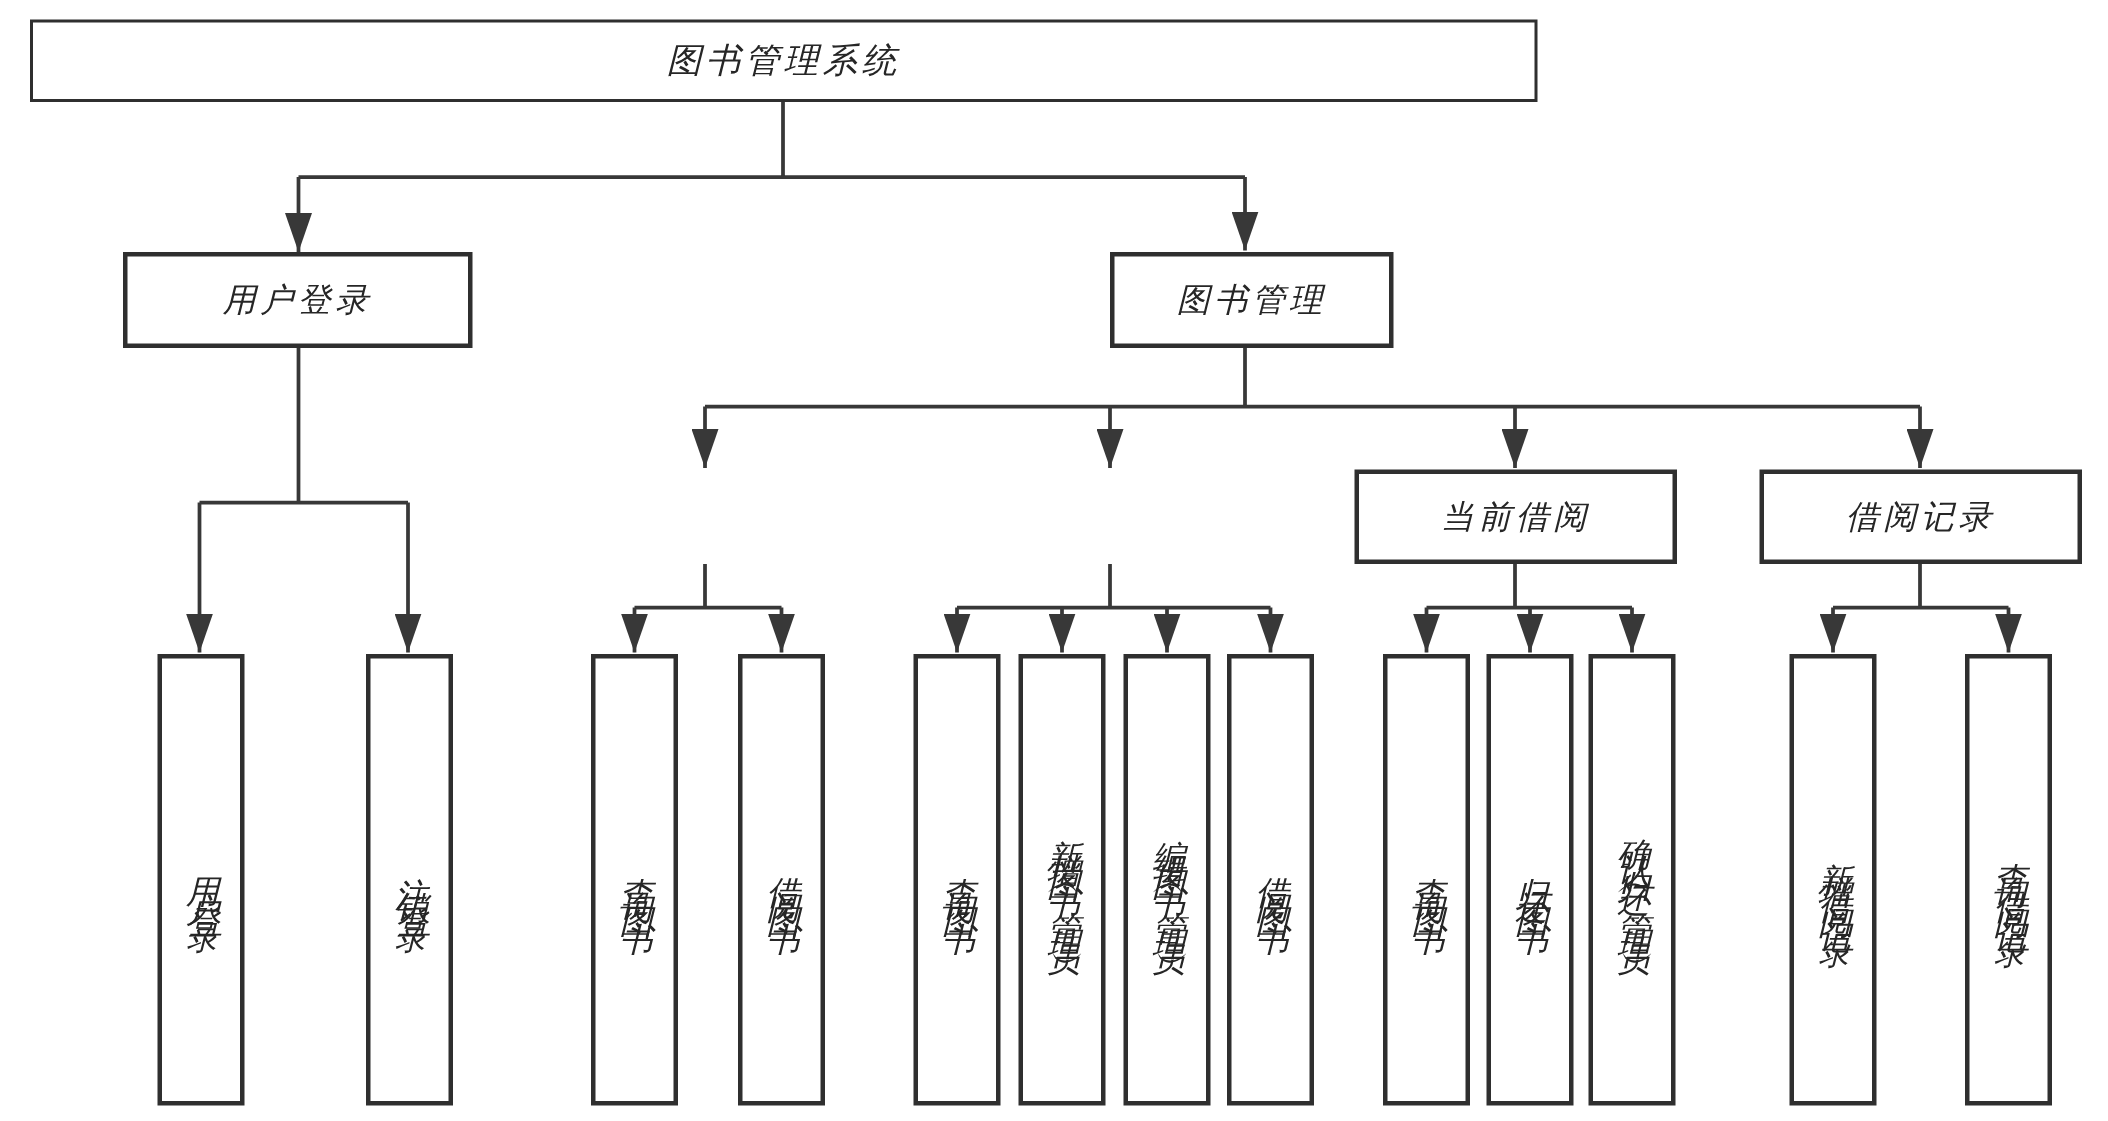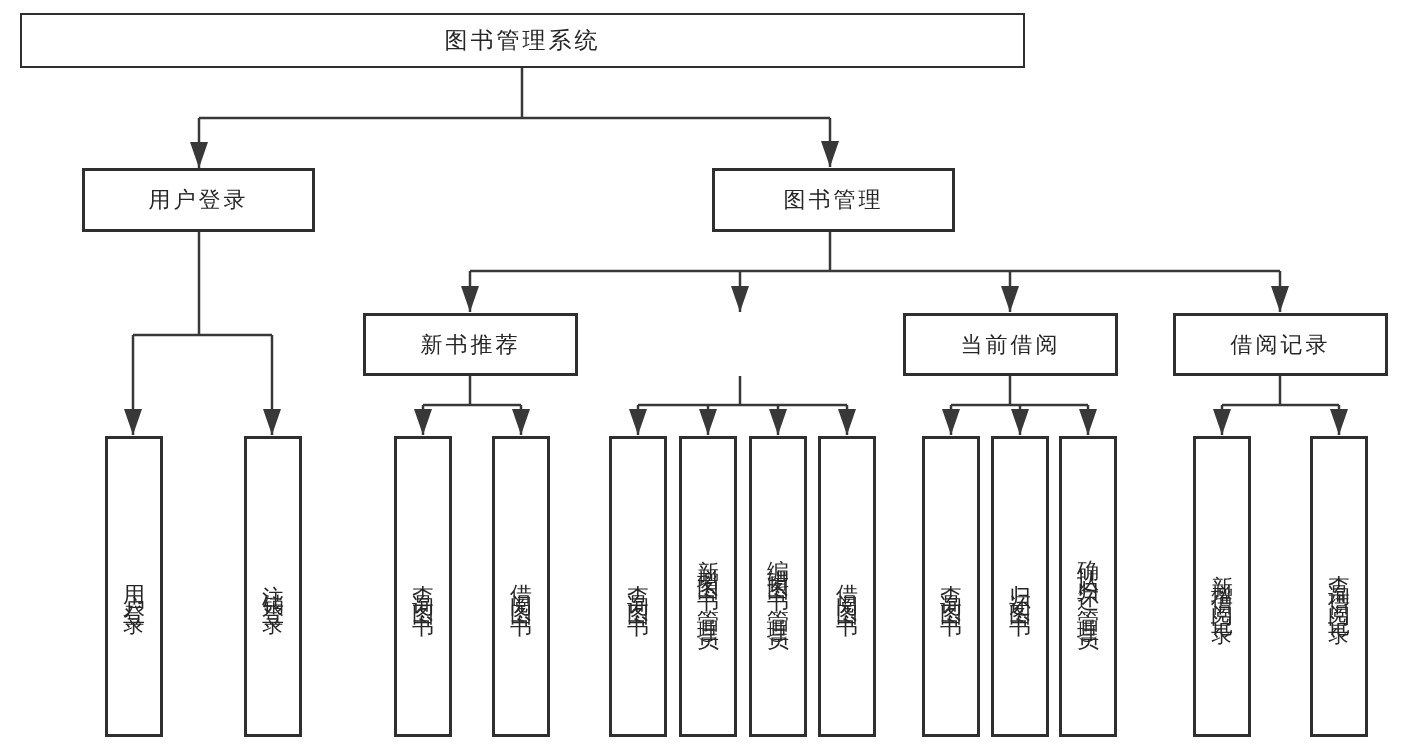--- a/index.html
+++ b/index.html
@@ -9,20 +9,21 @@
     --watermark:#b8b4b4;
     --background:#ffffff;
   }
   html,body{margin:0;padding:0;background:var(--background);}
   body{font-family:"DejaVu Sans","Liberation Sans",sans-serif;}
   .stage{
     position:relative;
     width:1405px;height:747px;
     background:var(--background);
     overflow:hidden;
+    font-style:italic;
   }
   .connectors{
     position:absolute;left:0;top:0;width:1405px;height:747px;
     pointer-events:none;
   }
   .ln{stroke:var(--line);stroke-width:2.5;fill:none;}
   .arrfill{fill:var(--line);}
   .box{
     position:absolute;
     box-sizing:border-box;
@@ -115,27 +116,24 @@
     </g>
   </svg>
 
   <div class="box thin" style="left:20px;top:13px;width:1005px;height:55px">
     <span class="h-label root-label">图书管理系统</span>
   </div>
 
   <div class="box" style="left:82px;top:168px;width:233px;height:64px">
     <span class="h-label">用户登录</span>
   </div>
-  <div class="box" style="left:712px;top:168px;width:243px;height:64px">
+  <div class="box" style="left:740px;top:168px;width:189px;height:64px">
     <span class="h-label">图书管理</span>
   </div>
 
-  <div class="box" style="left:363px;top:313px;width:215px;height:63px">
-    <span class="h-label">新书推荐</span>
-  </div>
   <div class="box" style="left:903px;top:313px;width:215px;height:63px">
     <span class="h-label">当前借阅</span>
   </div>
   <div class="box" style="left:1173px;top:313px;width:215px;height:63px">
     <span class="h-label">借阅记录</span>
   </div>
 
   <div class="box" style="left:105px;top:436px;width:58px;height:301px">
     <span class="v-label">用户登录</span>
   </div>

